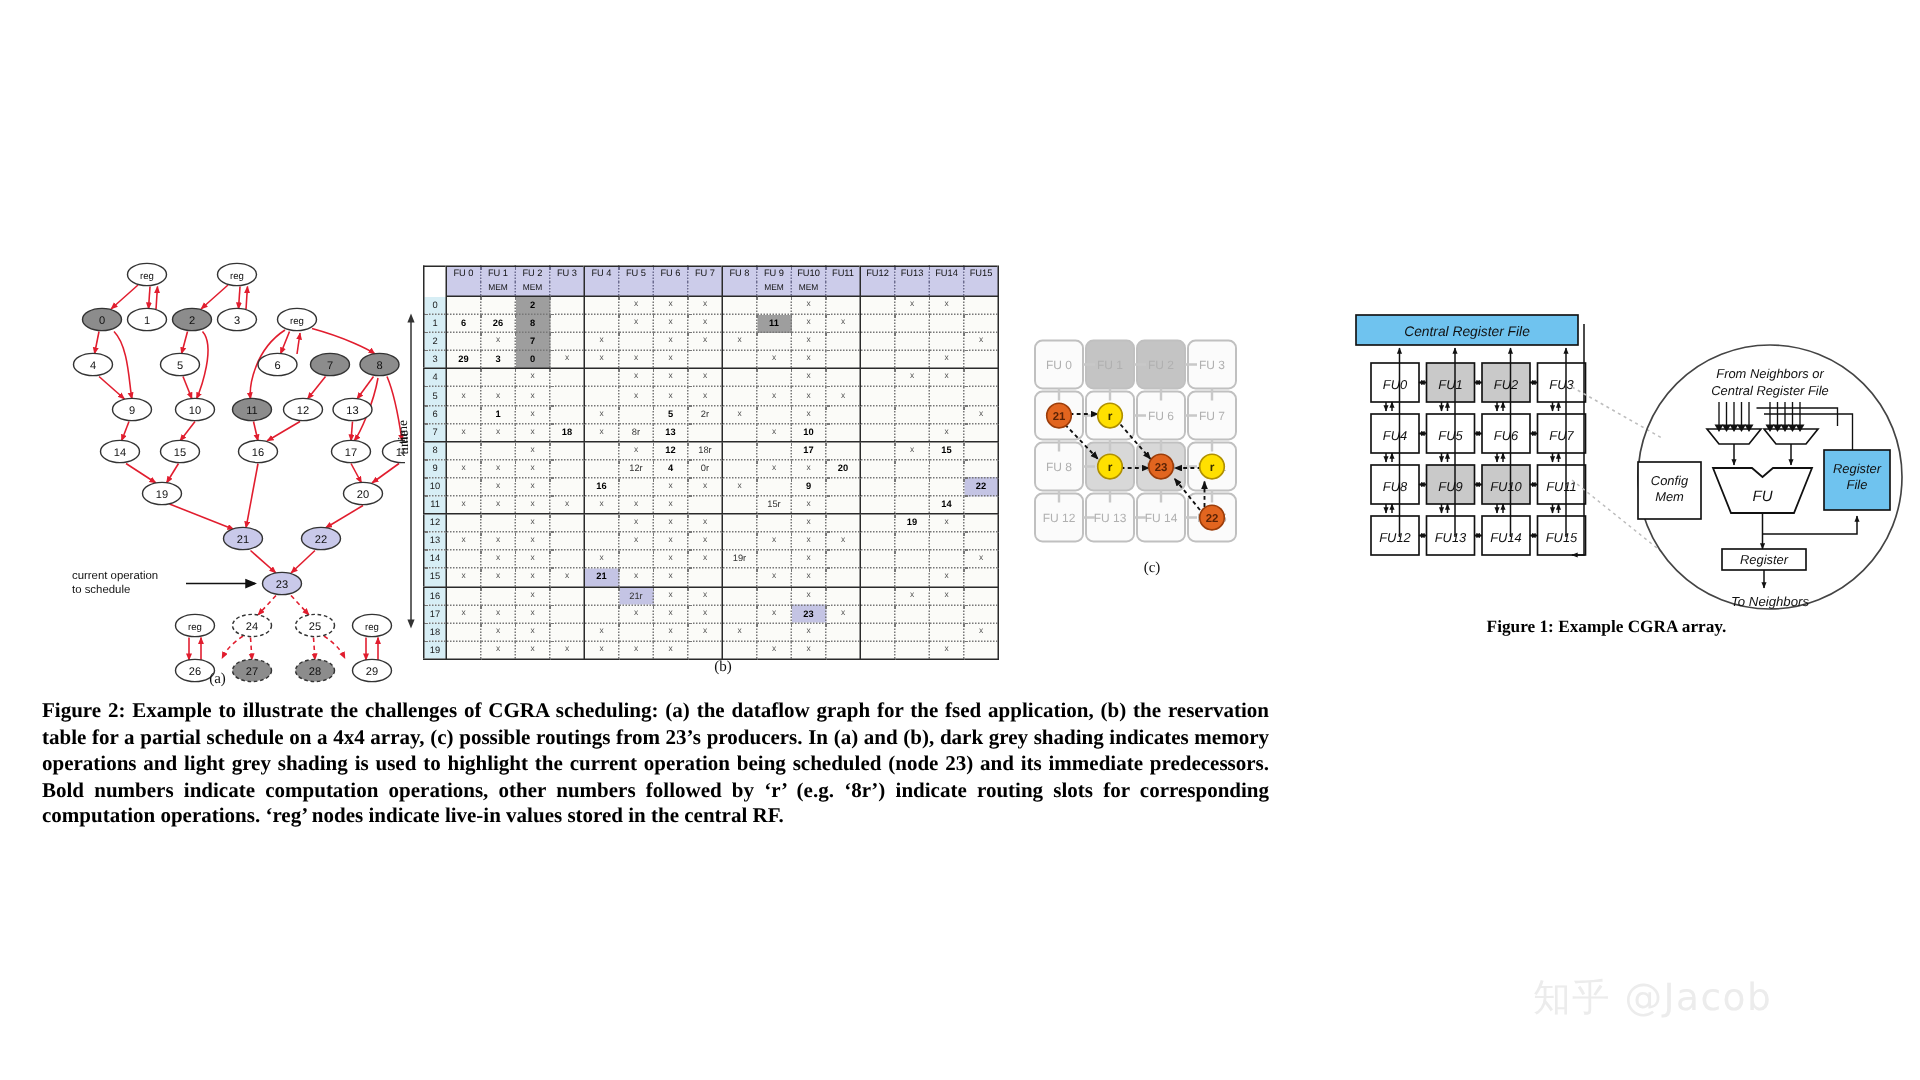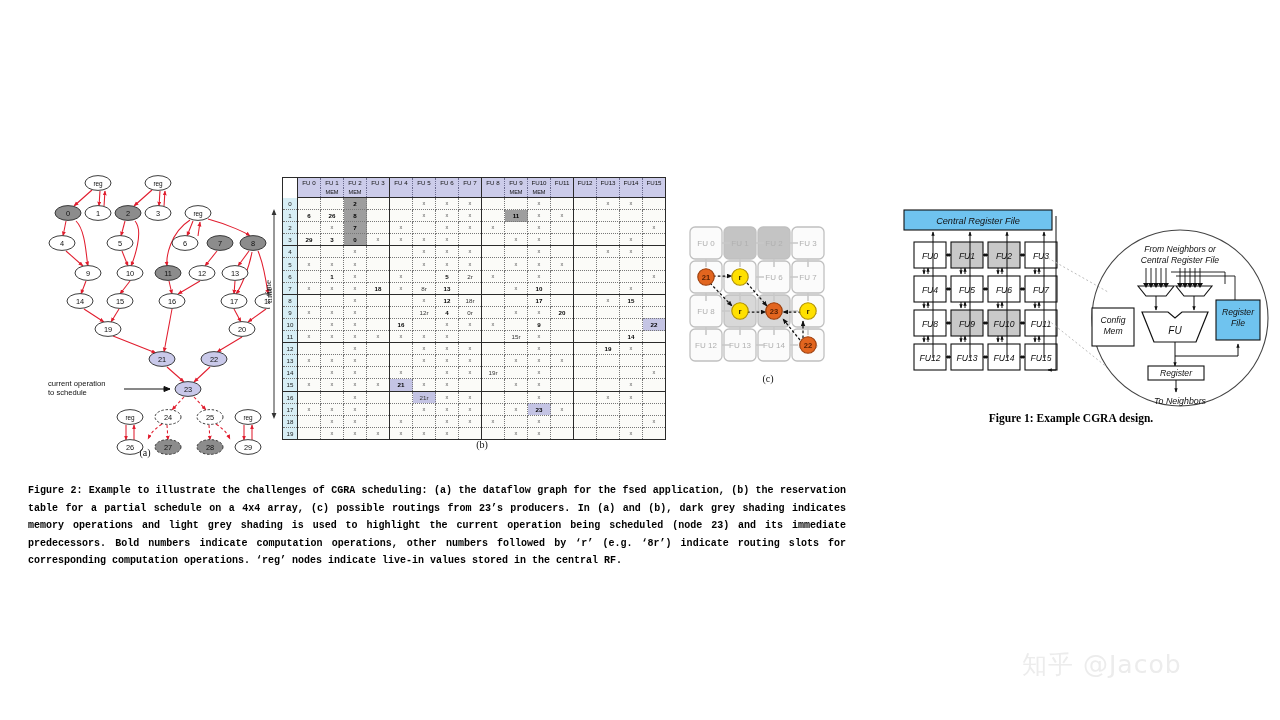--- a/index.html
+++ b/index.html
@@ -68,22 +68,22 @@
   td.shadeD.v-b{color:#000;}
 
   
   #routing{position:absolute;left:668px;top:60px;width:170px;height:145px;}
 
   
   #fig1{position:absolute;left:880px;top:200px;width:390px;height:240px;font-style:italic;}
 
   
   .fcap2{
-    position:absolute;left:28px;top:482px;width:818px;
-    font-family:Liberation Mono, monospace;font-size:10px;line-height:17.5px;
+    position:absolute;left:28px;top:466px;width:818px;
+    font-family:Liberation Serif, serif;font-size:14px;line-height:17.5px;
     font-weight:bold;color:#000;text-align:justify;
   }
   .fcap1{
     position:absolute;left:940px;top:412px;width:262px;text-align:center;
     font-family:"Liberation Serif",serif;font-size:11.5px;font-weight:bold;color:#000;
   }
 
   
   #wm{
     position:absolute;left:1022px;top:648px;
@@ -1106,16 +1106,16 @@
       </g>
       <rect x="268" y="166" width="56" height="14" fill="#ffffff" stroke="#111" stroke-width="1.1"></rect>
       <text id="d-reg" x="296" y="176" text-anchor="middle" font-family="Liberation Sans, sans-serif" font-size="8.6" fill="#111">Register</text>
       <g stroke="#111" stroke-width="1" fill="none" marker-end="url(#a1)">
         <path d="M296,180 L296,192"></path>
       </g>
       <text id="d-bot" x="300" y="204" text-anchor="middle" font-family="Liberation Sans, sans-serif" font-size="8.8" fill="#111">To Neighbors</text>
     </svg>
   </div>
 
-  <div class="fcap1">Figure 1: Example CGRA design.</div>
+  <div class="fcap1">Figure 1: Example CGRA array.</div>
 
   <div id="wm">知乎 @Jacob</div>
 </div>
 
 </body></html>

